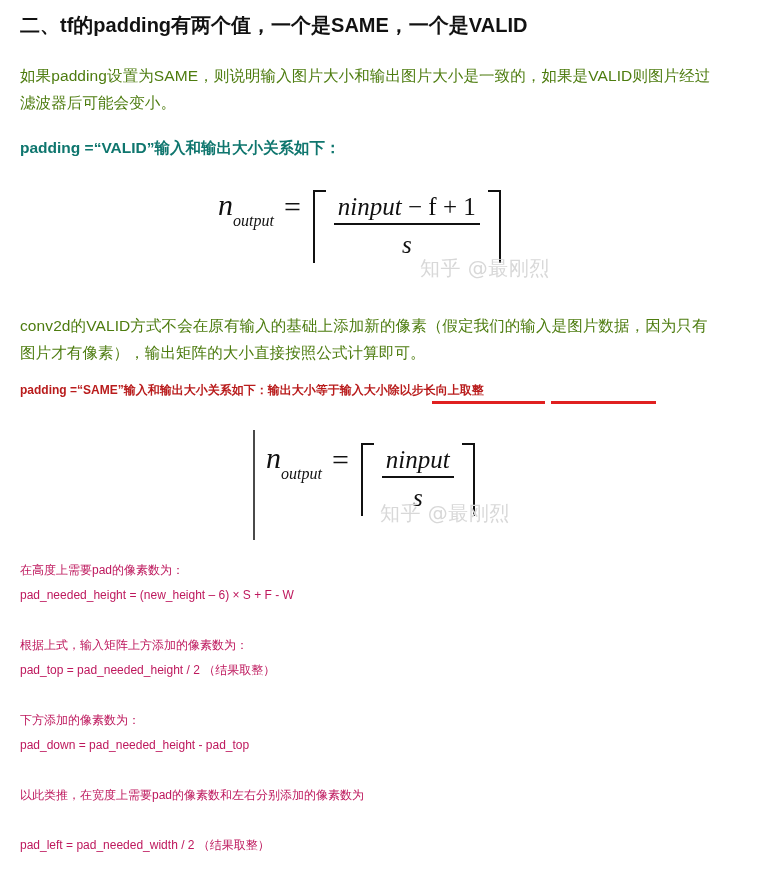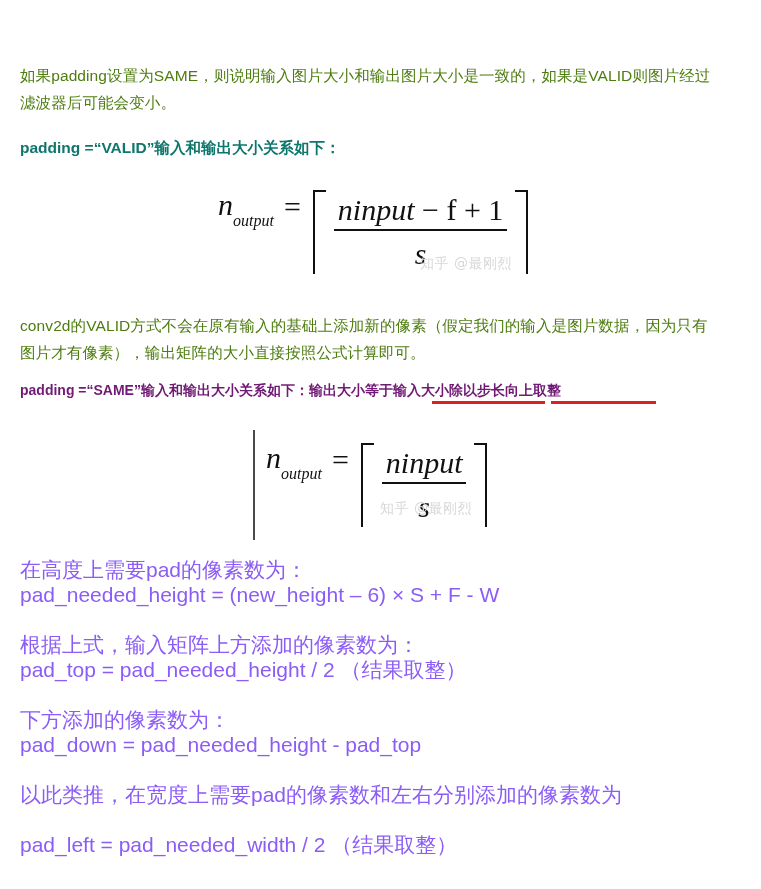--- a/index.html
+++ b/index.html
@@ -49,35 +49,35 @@
     left: 20px;
     font-size: 15.5px;
     font-weight: bold;
     line-height: 27px;
     color: #0f766e;
     white-space: nowrap;
   }
   .mono-line {
     position: absolute;
     left: 20px;
-    font-size: 21px;
+    font-size: 12px;
     line-height: 26px;
-    color: #8b5cf6;
+    color: #be185d;
     white-space: nowrap;
   }
 
   
   .same-line {
     position: absolute;
     left: 20px;
     top: 382px;
-    font-size: 14px;
+    font-size: 12px;
     font-weight: bold;
     white-space: nowrap;
-    color: #701a75;
+    color: #b91c1c;
   }
   .same-line .normal { font-weight: bold; }
   .redline {
     position: absolute;
     height: 2.5px;
     background: #e02020;
   }
 
   
   .formula {
@@ -137,21 +137,21 @@
   .brk.right::after  { right: 0; }
 
   .frac {
     display: flex;
     flex-direction: column;
     align-items: center;
     justify-content: center;
     padding: 2px 8px;
   }
   .num, .den {
-    font-size: 30px;
+    font-size: 25px;
     font-style: italic;
     line-height: 1.15;
     white-space: nowrap;
     padding: 1px 4px;
   }
   .num .op, .den .op { font-style: normal; }
   .fbar {
     height: 2px;
     background: #111;
     width: 100%;
@@ -162,32 +162,33 @@
   .leftbar {
     position: absolute;
     width: 2px;
     background: #4a4a4a;
   }
 
   
   .watermark {
     position: absolute;
     font-family: "DejaVu Sans", "Liberation Sans", sans-serif;
-    font-size: 14px;
+    font-size: 20px;
     color: #d8d8d8;
     white-space: nowrap;
     letter-spacing: 0.5px;
     pointer-events: none;
   }
 </style>
 </head>
 <body>
 
 <div class="page">
 
+  <div class="heading">二、tf的padding有两个值，一个是SAME，一个是VALID</div>
 
   <div class="para wide" style="top:62px;">如果padding设置为SAME，则说明输入图片大小和输出图片大小是一致的，如果是VALID则图片经过滤波器后可能会变小。</div>
 
   <div class="bold-lead" style="top:134px;">padding =“VALID”输入和输出大小关系如下：</div>
 
   <div class="formula" style="left:218px; top:190px;">
     <div class="frm-row">
       <span class="var">
         <span>n</span><span class="sub">output</span>
       </span>

